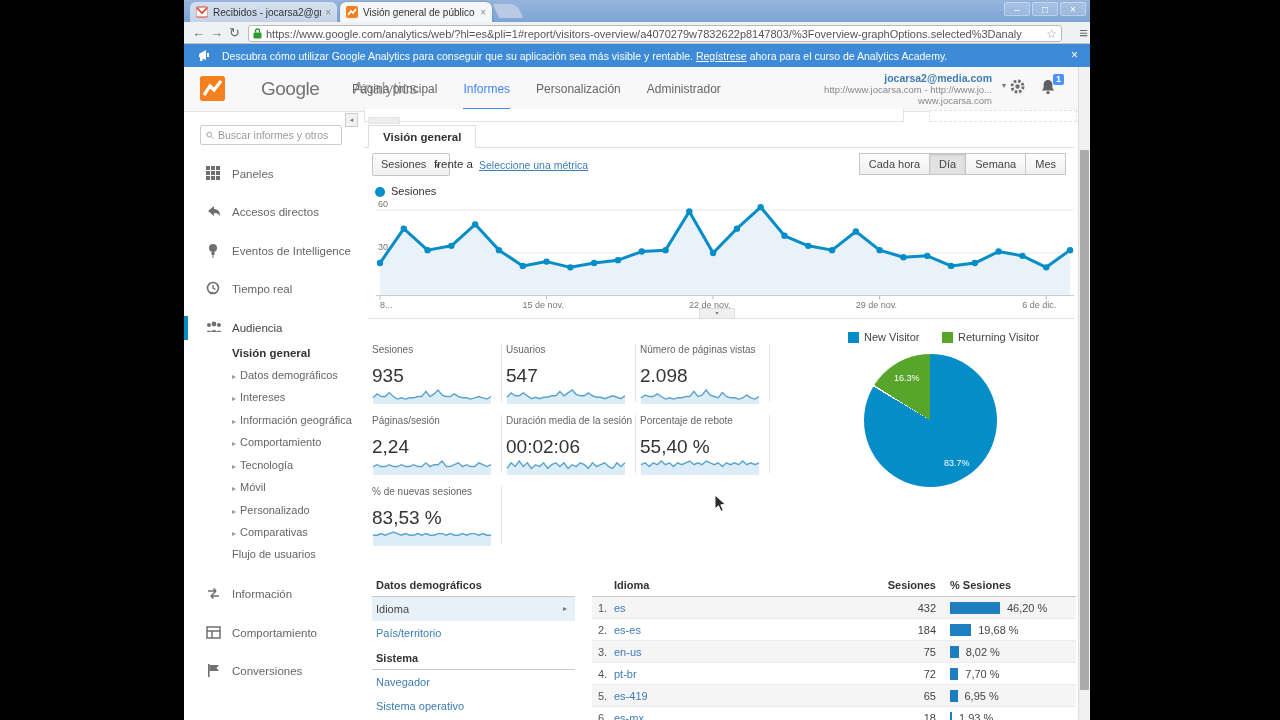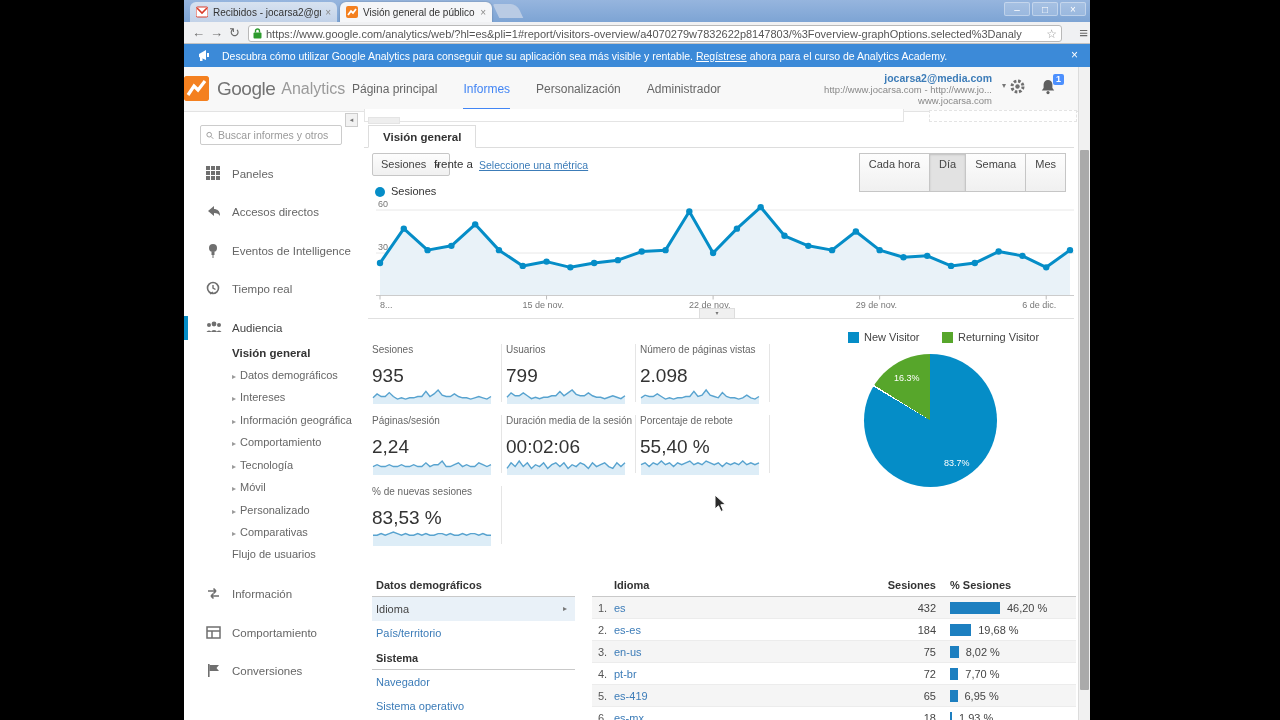--- a/index.html
+++ b/index.html
@@ -38,21 +38,21 @@
   
   .banner { position:absolute; left:0; top:44px; width:906px; height:23px; background:#3c8ad8;
     color:#fff; display:flex; align-items:center; padding:0 14px; }
   .banner .btext { font-size:10.5px; margin-left:10px; white-space:nowrap; overflow:hidden; }
   .banner a { color:#fff; text-decoration:underline; }
   .banner .bclose { position:absolute; right:12px; top:4px; font-size:12px; color:#fff; }
 
   
   .gahead { position:absolute; left:0; top:67px; width:894px; height:45px; background:#f8f8f8;
     border-bottom:1px solid #e3e3e3; }
-  .galogo { position:absolute; left:0; top:9px; display:flex; align-items:center; }
+  .galogo { position:absolute; left:16px; top:9px; display:flex; align-items:center;gap:28px; }
   .galogo .mark { width:25px; height:25px; background:#f4801f; border-radius:3px; margin-right:8px; }
   .galogo .g { font-size:19px; color:#737373; letter-spacing:-.5px; }
   .galogo .a { font-size:16px; color:#9a9a9a; margin-left:6px; }
   .ganav { position:absolute; left:168px; top:0; height:45px; display:flex; align-items:center; gap:26px; }
   .ganav .nitem { font-size:12px; color:#666; position:relative; height:45px; line-height:45px; }
   .ganav .nitem.on { color:#4285f4; }
   .ganav .nitem.on::after { content:""; position:absolute; left:0; right:0; bottom:0; height:4px; background:#4285f4; }
   .acct { position:absolute; right:86px; top:6px; text-align:right; line-height:11px; }
   .acct .email { font-size:10.5px; color:#3c7cb8; font-weight:bold; }
   .acct .l2,.acct .l3 { font-size:9.5px; color:#888; }
@@ -83,21 +83,21 @@
   .rtab { position:absolute; left:184px; top:125px; height:23px; background:#fff;
     border:1px solid #ddd; border-bottom:1px solid #fff; padding:0 14px; font-size:11.5px;
     font-weight:bold; color:#333; line-height:22px; }
   .btn { background:linear-gradient(180deg,#fdfdfd,#f0f0f0); border:1px solid #c6c6c6;
     font-size:11px; color:#444; border-radius:2px; }
   .dd-btn { position:absolute; left:188px; top:153px; height:23px; padding:0 8px; line-height:21px; }
   .dd-btn .caret { font-size:7px; color:#777; margin-left:8px; }
   .vs-label { position:absolute; left:250px; top:158px; font-size:11.5px; color:#333; }
   .sel-metric { position:absolute; left:295px; top:159px; font-size:10.5px; color:#3c7cb8; }
   .granularity { position:absolute; right:24px; top:153px; display:flex; }
-  .gbtn { height:39px; padding:0 9px; line-height:21px; margin-left:-1px;
+  .gbtn { height:22px; padding:0 9px; line-height:21px; margin-left:-1px;
     background:linear-gradient(180deg,#fdfdfd,#f0f0f0); border:1px solid #c6c6c6;
     font-size:11px; color:#444; }
   .gbtn.on { background:#e2e2e2; box-shadow:inset 0 1px 2px rgba(0,0,0,.15); }
 
   
   .legend-dot { position:absolute; left:191px; top:187px; width:10px; height:10px;
     border-radius:50%; background:#058dc7; }
   .legend-lbl { position:absolute; left:207px; top:185px; font-size:11px; color:#333; }
   .ylab { position:absolute; font-size:9px; color:#777; }
   .xlab { position:absolute; top:300px; font-size:9px; color:#777; white-space:nowrap; }
@@ -405,21 +405,21 @@
       <span class="xlab" style="left: 838.207px;">6 de dic.</span>
     </div>
   <div class="chart-hr"></div>
   <div class="chart-handle">▾</div>
 
   <div class="mcards" id="mcards">
       <div class="mcard" style="left: 0px; top: 0px;"><div class="mlabel">Sesiones</div><div class="mvalue">935</div><svg width="120" height="17">
           <path d="M1,10.8 L5.068965517241379,6.9 L9.137931034482758,9.5 L13.206896551724137,9.5 L17.275862068965516,5.6 L21.344827586206897,9.5 L25.413793103448274,12.1 L29.48275862068965,10.8 L33.55172413793103,12.1 L37.62068965517241,10.8 L41.689655172413794,10.8 L45.75862068965517,9.5 L49.82758620689655,9.5 L53.89655172413793,4.299999999999999 L57.9655172413793,9.5 L62.03448275862068,6.9 L66.10344827586206,3 L70.17241379310344,8.2 L74.24137931034483,9.5 L78.3103448275862,9.5 L82.37931034482759,6.9 L86.44827586206895,9.5 L90.51724137931033,10.8 L94.58620689655172,10.8 L98.6551724137931,12.1 L102.72413793103448,10.8 L106.79310344827586,9.5 L110.86206896551724,10.8 L114.9310344827586,12.1 L118.99999999999999,9.5 L119,17 L1,17 Z" fill="#ddedf7"></path>
           <path d="M1,10.8 L5.068965517241379,6.9 L9.137931034482758,9.5 L13.206896551724137,9.5 L17.275862068965516,5.6 L21.344827586206897,9.5 L25.413793103448274,12.1 L29.48275862068965,10.8 L33.55172413793103,12.1 L37.62068965517241,10.8 L41.689655172413794,10.8 L45.75862068965517,9.5 L49.82758620689655,9.5 L53.89655172413793,4.299999999999999 L57.9655172413793,9.5 L62.03448275862068,6.9 L66.10344827586206,3 L70.17241379310344,8.2 L74.24137931034483,9.5 L78.3103448275862,9.5 L82.37931034482759,6.9 L86.44827586206895,9.5 L90.51724137931033,10.8 L94.58620689655172,10.8 L98.6551724137931,12.1 L102.72413793103448,10.8 L106.79310344827586,9.5 L110.86206896551724,10.8 L114.9310344827586,12.1 L118.99999999999999,9.5" fill="none" stroke="#58a3cf" stroke-width="1.4"></path>
         </svg></div>
-      <div class="mcard" style="left: 134px; top: 0px;"><div class="mlabel">Usuarios</div><div class="mvalue">799</div><svg width="120" height="17">
+      <div class="mcard" style="left: 134px; top: 0px;"><div class="mlabel">Usuarios</div><div class="mvalue">547</div><svg width="120" height="17">
           <path d="M1,10.222222222222221 L5.068965517241379,5.888888888888889 L9.137931034482758,8.777777777777779 L13.206896551724137,8.777777777777779 L17.275862068965516,5.888888888888889 L21.344827586206897,8.777777777777779 L25.413793103448274,11.666666666666668 L29.48275862068965,10.222222222222221 L33.55172413793103,11.666666666666668 L37.62068965517241,10.222222222222221 L41.689655172413794,10.222222222222221 L45.75862068965517,8.777777777777779 L49.82758620689655,8.777777777777779 L53.89655172413793,4.444444444444445 L57.9655172413793,8.777777777777779 L62.03448275862068,5.888888888888889 L66.10344827586206,3 L70.17241379310344,7.333333333333334 L74.24137931034483,8.777777777777779 L78.3103448275862,8.777777777777779 L82.37931034482759,5.888888888888889 L86.44827586206895,8.777777777777779 L90.51724137931033,10.222222222222221 L94.58620689655172,10.222222222222221 L98.6551724137931,11.666666666666668 L102.72413793103448,10.222222222222221 L106.79310344827586,8.777777777777779 L110.86206896551724,10.222222222222221 L114.9310344827586,11.666666666666668 L118.99999999999999,8.777777777777779 L119,17 L1,17 Z" fill="#ddedf7"></path>
           <path d="M1,10.222222222222221 L5.068965517241379,5.888888888888889 L9.137931034482758,8.777777777777779 L13.206896551724137,8.777777777777779 L17.275862068965516,5.888888888888889 L21.344827586206897,8.777777777777779 L25.413793103448274,11.666666666666668 L29.48275862068965,10.222222222222221 L33.55172413793103,11.666666666666668 L37.62068965517241,10.222222222222221 L41.689655172413794,10.222222222222221 L45.75862068965517,8.777777777777779 L49.82758620689655,8.777777777777779 L53.89655172413793,4.444444444444445 L57.9655172413793,8.777777777777779 L62.03448275862068,5.888888888888889 L66.10344827586206,3 L70.17241379310344,7.333333333333334 L74.24137931034483,8.777777777777779 L78.3103448275862,8.777777777777779 L82.37931034482759,5.888888888888889 L86.44827586206895,8.777777777777779 L90.51724137931033,10.222222222222221 L94.58620689655172,10.222222222222221 L98.6551724137931,11.666666666666668 L102.72413793103448,10.222222222222221 L106.79310344827586,8.777777777777779 L110.86206896551724,10.222222222222221 L114.9310344827586,11.666666666666668 L118.99999999999999,8.777777777777779" fill="none" stroke="#58a3cf" stroke-width="1.4"></path>
         </svg></div>
       <div class="mcard" style="left: 268px; top: 0px;"><div class="mlabel">Número de páginas vistas</div><div class="mvalue">2.098</div><svg width="120" height="17">
           <path d="M1,10.8 L5.068965517241379,8.2 L9.137931034482758,9.5 L13.206896551724137,9.5 L17.275862068965516,6.9 L21.344827586206897,9.5 L25.413793103448274,12.1 L29.48275862068965,10.8 L33.55172413793103,12.1 L37.62068965517241,10.8 L41.689655172413794,10.8 L45.75862068965517,9.5 L49.82758620689655,9.5 L53.89655172413793,4.299999999999999 L57.9655172413793,9.5 L62.03448275862068,8.2 L66.10344827586206,3 L70.17241379310344,8.2 L74.24137931034483,9.5 L78.3103448275862,10.8 L82.37931034482759,5.6 L86.44827586206895,9.5 L90.51724137931033,10.8 L94.58620689655172,10.8 L98.6551724137931,12.1 L102.72413793103448,10.8 L106.79310344827586,8.2 L110.86206896551724,10.8 L114.9310344827586,12.1 L118.99999999999999,9.5 L119,17 L1,17 Z" fill="#ddedf7"></path>
           <path d="M1,10.8 L5.068965517241379,8.2 L9.137931034482758,9.5 L13.206896551724137,9.5 L17.275862068965516,6.9 L21.344827586206897,9.5 L25.413793103448274,12.1 L29.48275862068965,10.8 L33.55172413793103,12.1 L37.62068965517241,10.8 L41.689655172413794,10.8 L45.75862068965517,9.5 L49.82758620689655,9.5 L53.89655172413793,4.299999999999999 L57.9655172413793,9.5 L62.03448275862068,8.2 L66.10344827586206,3 L70.17241379310344,8.2 L74.24137931034483,9.5 L78.3103448275862,10.8 L82.37931034482759,5.6 L86.44827586206895,9.5 L90.51724137931033,10.8 L94.58620689655172,10.8 L98.6551724137931,12.1 L102.72413793103448,10.8 L106.79310344827586,8.2 L110.86206896551724,10.8 L114.9310344827586,12.1 L118.99999999999999,9.5" fill="none" stroke="#58a3cf" stroke-width="1.4"></path>
         </svg></div>
       <div class="mcard" style="left: 0px; top: 71px;"><div class="mlabel">Páginas/sesión</div><div class="mvalue">2,24</div><svg width="120" height="17">
           <path d="M1,8.571428571428573 L5.068965517241379,6.7142857142857135 L9.137931034482758,8.571428571428573 L13.206896551724137,8.571428571428573 L17.275862068965516,6.7142857142857135 L21.344827586206897,8.571428571428573 L25.413793103448274,8.571428571428573 L29.48275862068965,6.7142857142857135 L33.55172413793103,8.571428571428573 L37.62068965517241,8.571428571428573 L41.689655172413794,6.7142857142857135 L45.75862068965517,8.571428571428573 L49.82758620689655,8.571428571428573 L53.89655172413793,4.857142857142858 L57.9655172413793,8.571428571428573 L62.03448275862068,6.7142857142857135 L66.10344827586206,6.7142857142857135 L70.17241379310344,3 L74.24137931034483,8.571428571428573 L78.3103448275862,8.571428571428573 L82.37931034482759,6.7142857142857135 L86.44827586206895,4.857142857142858 L90.51724137931033,8.571428571428573 L94.58620689655172,6.7142857142857135 L98.6551724137931,8.571428571428573 L102.72413793103448,8.571428571428573 L106.79310344827586,4.857142857142858 L110.86206896551724,6.7142857142857135 L114.9310344827586,8.571428571428573 L118.99999999999999,6.7142857142857135 L119,17 L1,17 Z" fill="#ddedf7"></path>
           <path d="M1,8.571428571428573 L5.068965517241379,6.7142857142857135 L9.137931034482758,8.571428571428573 L13.206896551724137,8.571428571428573 L17.275862068965516,6.7142857142857135 L21.344827586206897,8.571428571428573 L25.413793103448274,8.571428571428573 L29.48275862068965,6.7142857142857135 L33.55172413793103,8.571428571428573 L37.62068965517241,8.571428571428573 L41.689655172413794,6.7142857142857135 L45.75862068965517,8.571428571428573 L49.82758620689655,8.571428571428573 L53.89655172413793,4.857142857142858 L57.9655172413793,8.571428571428573 L62.03448275862068,6.7142857142857135 L66.10344827586206,6.7142857142857135 L70.17241379310344,3 L74.24137931034483,8.571428571428573 L78.3103448275862,8.571428571428573 L82.37931034482759,6.7142857142857135 L86.44827586206895,4.857142857142858 L90.51724137931033,8.571428571428573 L94.58620689655172,6.7142857142857135 L98.6551724137931,8.571428571428573 L102.72413793103448,8.571428571428573 L106.79310344827586,4.857142857142858 L110.86206896551724,6.7142857142857135 L114.9310344827586,8.571428571428573 L118.99999999999999,6.7142857142857135" fill="none" stroke="#58a3cf" stroke-width="1.4"></path>

